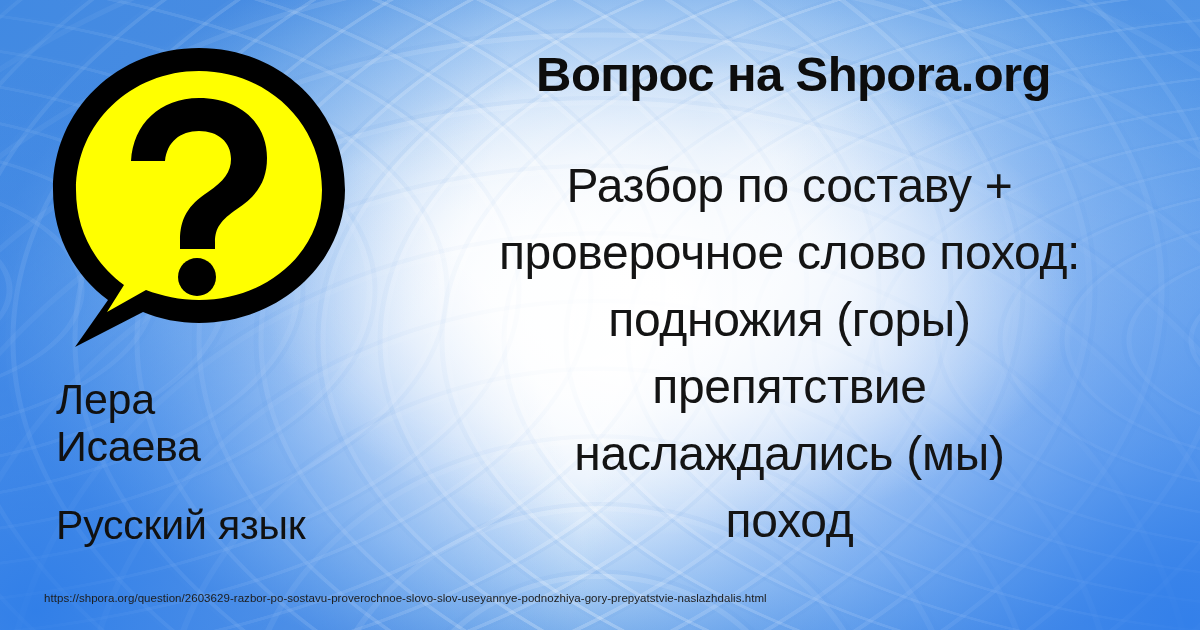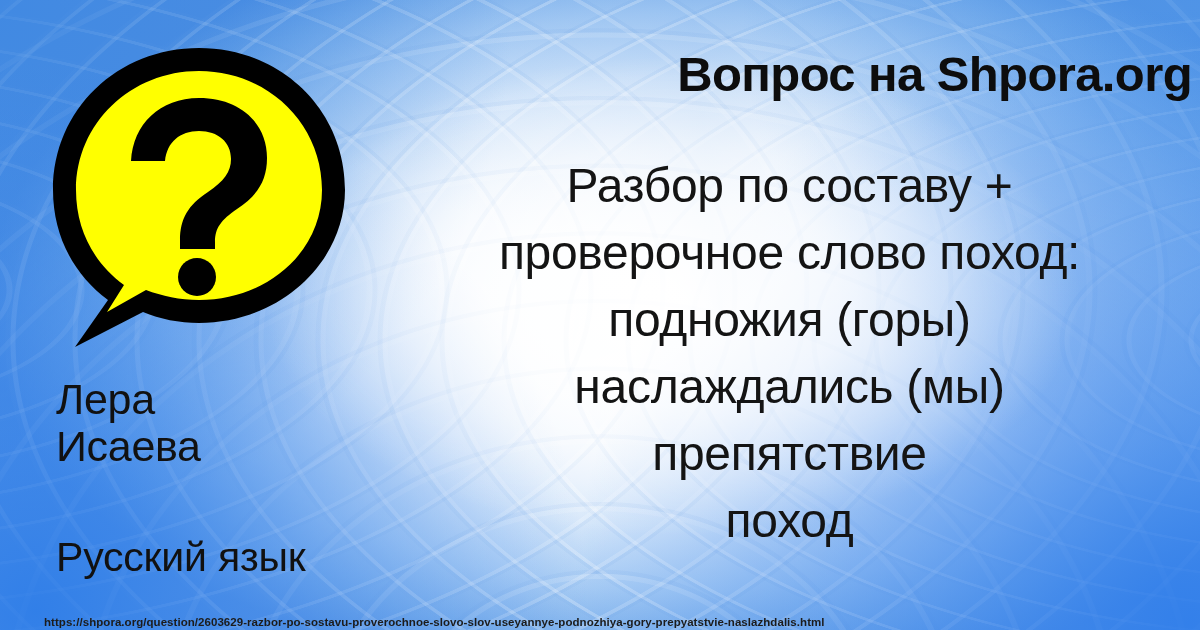--- a/index.html
+++ b/index.html
@@ -170,39 +170,38 @@
     width: 395px;
     padding: 0 10px 0 56px;
     box-sizing: border-box;
     font-size: 41px;
     line-height: 46px;
     font-weight: normal;
     color: #111111;
     letter-spacing: -0.2px;
     text-align: left;
     white-space: nowrap;
-    margin-top: 32px;
   }
 
   
   #right-col {
     flex: 1 1 auto;
     position: relative;
   }
 
   #page-title {
     position: absolute;
     left: 0;
     right: 8px;
     top: 46px;
     font-size: 49px;
     line-height: 56px;
     font-weight: bold;
     color: #0d0d0d;
-    text-align: right;
+    text-align: center;
     letter-spacing: -0.6px;
     white-space: nowrap;
   }
 
   #question-body {
     position: absolute;
     left: 0;
     right: 16px;
     top: 152px;
     text-align: center;
@@ -217,26 +216,25 @@
     white-space: nowrap;
   }
 
   
   #source-url {
     position: absolute;
     left: 44px;
     top: 591px;
     font-size: 11.5px;
     line-height: 14px;
-    font-weight: bold;
+    font-weight: normal;
     color: #1c1c1c;
     letter-spacing: 0.05px;
     white-space: nowrap;
     text-decoration: none;
-    margin-top: 24px;
   }
 </style>
 </head>
 <body>
 
 <div id="card">
 
   <div class="bg-layer bg-base"></div>
   <div class="bg-layer bg-arcs-a"></div>
   <div class="bg-layer bg-arcs-b"></div>
@@ -298,21 +296,21 @@
       <div id="subject">Русский язык</div>
     </div>
 
     <div id="right-col">
       <div id="page-title">Вопрос на Shpora.org</div>
 
       <div id="question-body">
         <span class="qline">Разбор по составу +</span>
         <span class="qline">проверочное слово поход:</span>
         <span class="qline">подножия (горы)</span>
+        <span class="qline">препятствие</span>
         <span class="qline">наслаждались (мы)</span>
-        <span class="qline">препятствие</span>
         <span class="qline">поход</span>
       </div>
     </div>
   </div>
 
   <a id="source-url" href="#">https://shpora.org/question/2603629-razbor-po-sostavu-proverochnoe-slovo-slov-useyannye-podnozhiya-gory-prepyatstvie-naslazhdalis.html</a>
 </div>
 
 </body></html>

